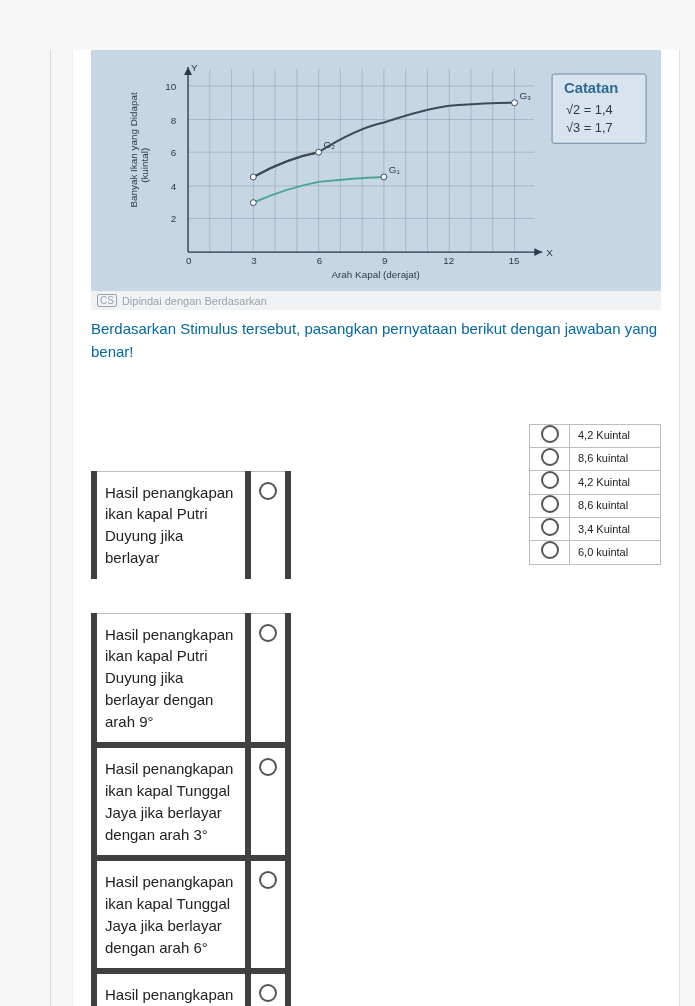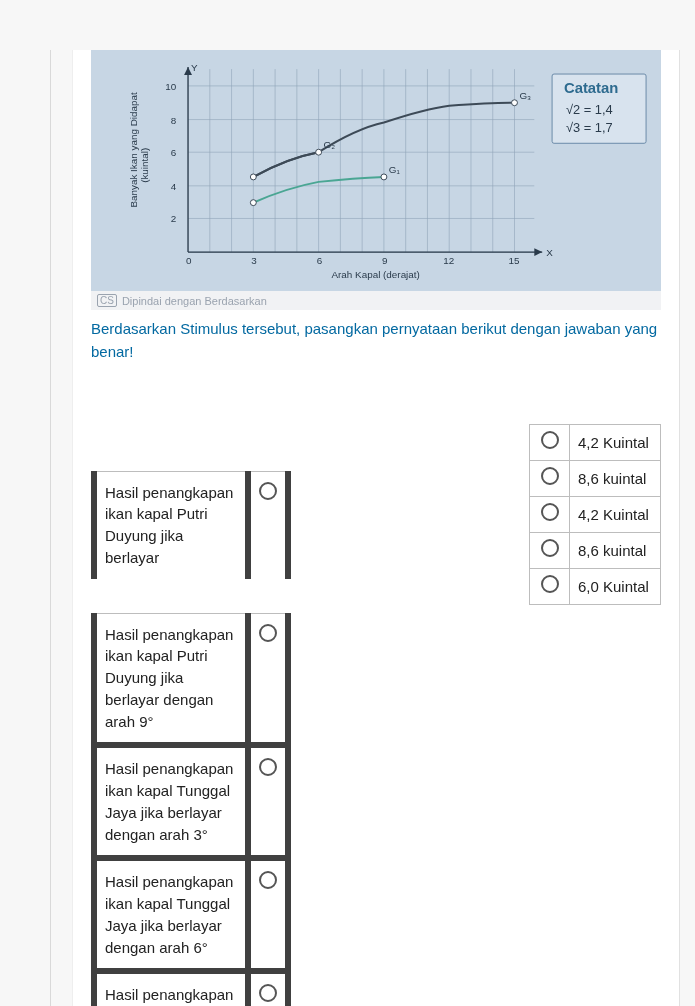--- a/index.html
+++ b/index.html
@@ -100,22 +100,22 @@
     border-top: 1px solid #bdbdbd;
   }
   .left-spacer { height: 34px; }
 
   .right-table {
     border-collapse: collapse;
     width: 132px;
   }
   .right-table td {
     border: 1px solid #bdbdbd;
-    padding: 6px 8px;
-    font-size: 15px;
+    padding: 0 8px;
+    font-size: 11px;
     line-height: 1.4;
   }
   .right-table td.radio-cell {
     width: 40px;
     text-align: center;
   }
 
   .radio-ring {
     display: inline-block;
     width: 18px; height: 18px;
@@ -291,21 +291,25 @@
             <tr>
               <td class="radio-cell"><span class="radio-ring"></span></td>
               <td>4,2 Kuintal</td>
             </tr>
             <tr>
               <td class="radio-cell"><span class="radio-ring"></span></td>
               <td>8,6 kuintal</td>
             </tr>
             <tr>
               <td class="radio-cell"><span class="radio-ring"></span></td>
-              <td>6,0 Kuintal</td>
+              <td>3,4 Kuintal</td>
+            </tr>
+            <tr>
+              <td class="radio-cell"><span class="radio-ring"></span></td>
+              <td>6,0 kuintal</td>
             </tr>
           </tbody>
         </table>
       </div>
 
     </div>
 
   </div>
 </div>
 

